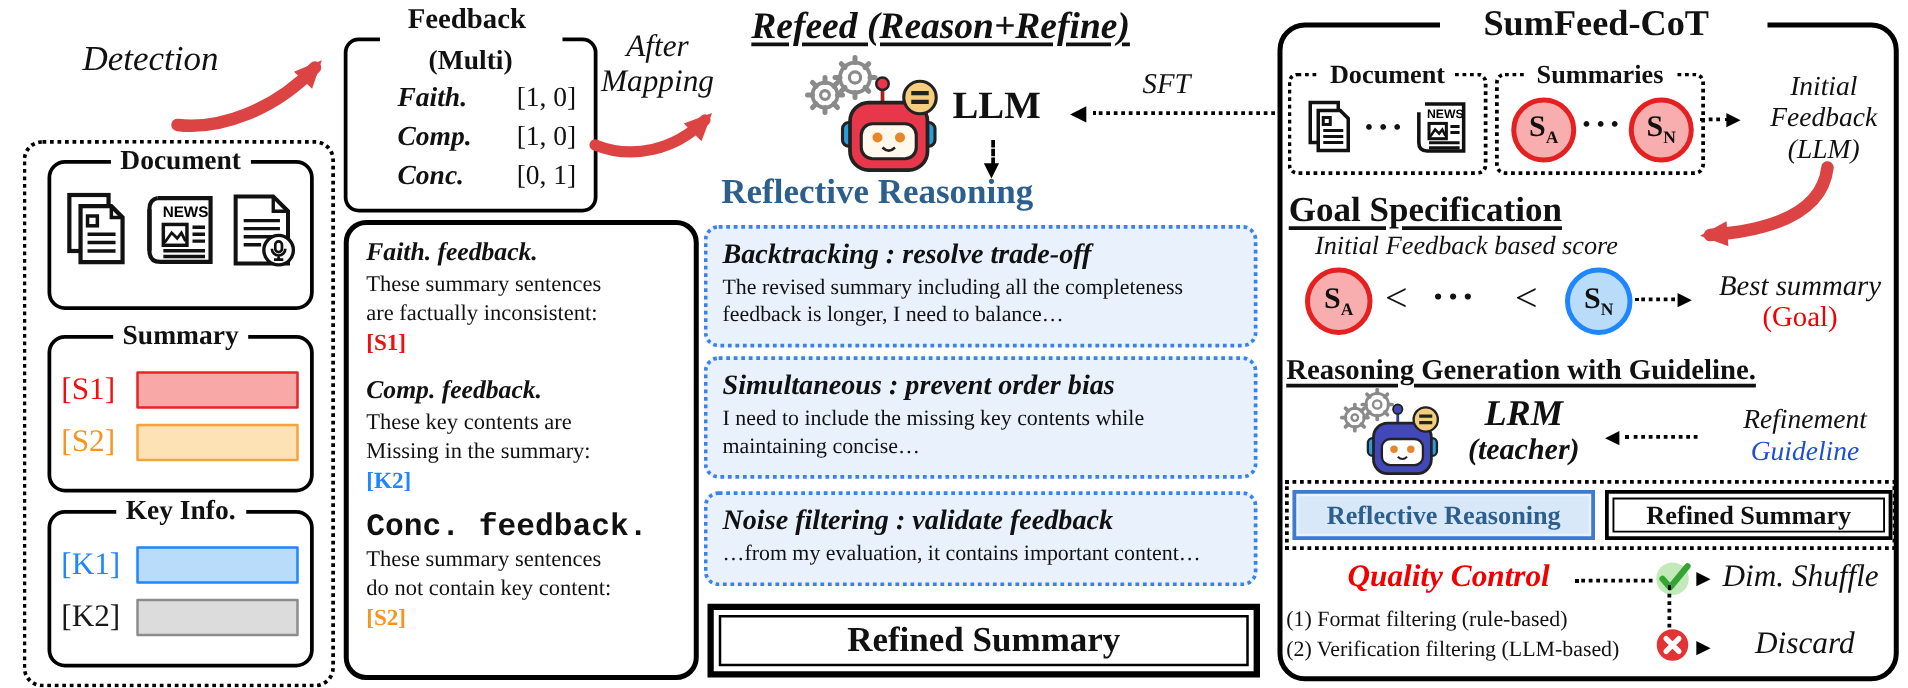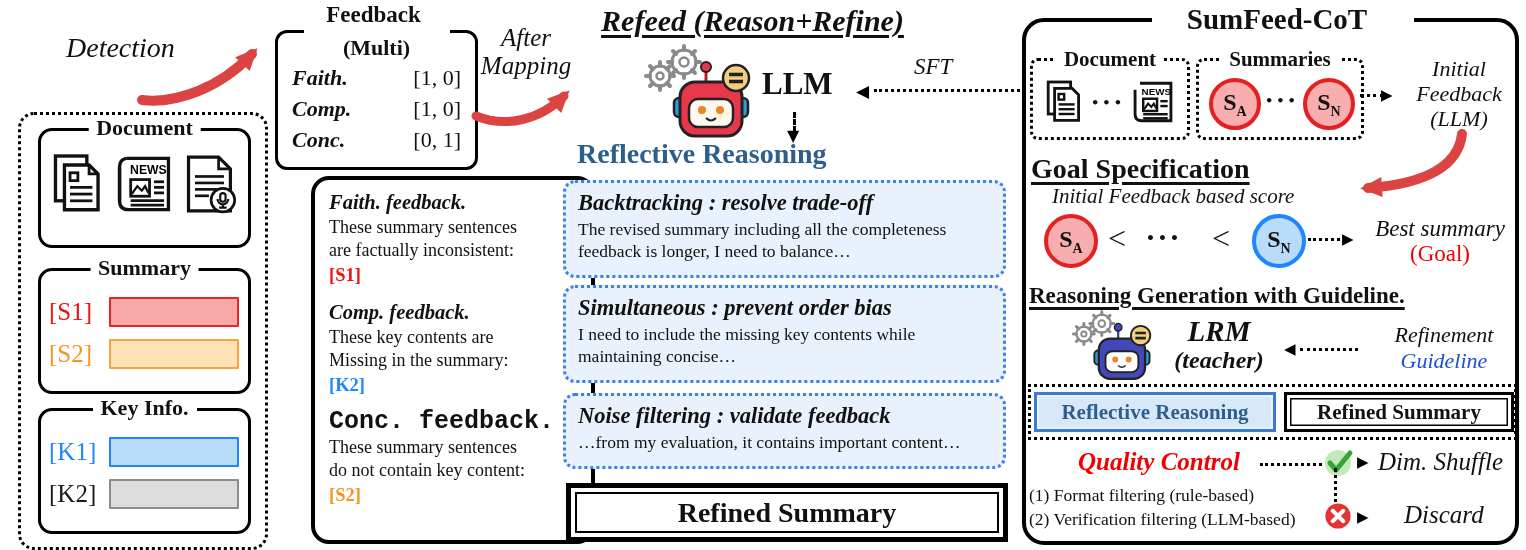--- a/index.html
+++ b/index.html
@@ -15,21 +15,21 @@
   .box-title{position:absolute;top:-16px;left:50%;transform:translateX(-50%);
              background:#fff;padding:0 8px;font-weight:bold;font-size:22px;white-space:nowrap;line-height:26px;}
   .dotted-outline{position:absolute;border:3.5px dotted #000;border-radius:16px;}
   .dotted-sub{position:absolute;border:3px dotted #000;border-radius:8px;background:#fff;}
   .dotted-sub .box-title{top:-15px;font-size:21px;}
   
   .bar-row{position:absolute;display:flex;align-items:center;left:8px;width:190px;height:30px;}
   .bar-tag{font-size:25px;width:60px;line-height:30px;}
   .bar{height:26px;flex:1;border:2.5px solid;border-radius:1px;}
   
-  .fb-row{display:flex;align-items:baseline;padding:0 10px 0 14px;line-height:31px;}
+  .fb-row{display:flex;align-items:baseline;padding:0 10px 0 14px;line-height:31px;margin-left:26px;}
   .fb-label{font-size:22px;font-weight:bold;font-style:italic;}
   .fb-val{font-size:22px;margin-left:auto;padding-right:4px;}
   
   .reason-box{position:absolute;left:563px;width:443px;border:3px dotted #3B82E8;border-radius:12px;
               background:#E9F1FC;box-sizing:border-box;padding:4px 12px;}
   .reason-title{font-size:22.5px;font-weight:bold;font-style:italic;line-height:31px;}
   .reason-body{font-size:17.5px;line-height:22px;}
   
   .double-black{border:5px solid #000;box-shadow:inset 0 0 0 4px #fff,inset 0 0 0 6px #000;background:#fff;}
   .badge-black{border:3px solid #000;box-shadow:inset 0 0 0 3px #fff,inset 0 0 0 4.5px #000;background:#fff;}
@@ -150,21 +150,21 @@
   </div>
   <svg class="abs" style="left:468px;top:82px;" width="118" height="48">
     <defs>
         <marker id="ra2" markerUnits="userSpaceOnUse" markerWidth="26" markerHeight="26" refX="16" refY="13" orient="auto">
       <path d="M2,3 L24,13 L2,23 Z" style="fill: rgb(220, 68, 68);"></path>
         </marker>
       </defs>
     <path d="M 8 34 C 38 46, 72 38, 96 14" fill="none" stroke-width="9" stroke-linecap="round" marker-end="url(#ra2)" style="stroke: rgb(220, 68, 68);"></path>
   </svg>
 
-  <div class="round-box" style="left:275px;top:176px;width:284px;height:368px;border-width:4px;border-radius:18px;box-sizing:border-box;padding:8px 14px 0 14px;margin-left:36px;">
+  <div class="round-box" style="left:275px;top:176px;width:284px;height:368px;border-width:4px;border-radius:18px;box-sizing:border-box;padding:8px 14px 0 14px;">
     <div style="margin-bottom:9px;">
       <div class="bold it" style="font-size:20.5px;line-height:28px;">Faith. feedback.</div>
       <div style="font-size:18px;line-height:22.5px;">
         <div>These summary sentences</div>
         <div>are factually inconsistent:</div>
       </div>
       <div class="bold" style="font-size: 18.5px; line-height: 28px; color: rgb(240, 16, 16);">[S1]</div>
     </div>
     <div style="margin-bottom:9px;">
       <div class="bold it" style="font-size:20.5px;line-height:28px;">Comp. feedback.</div>

